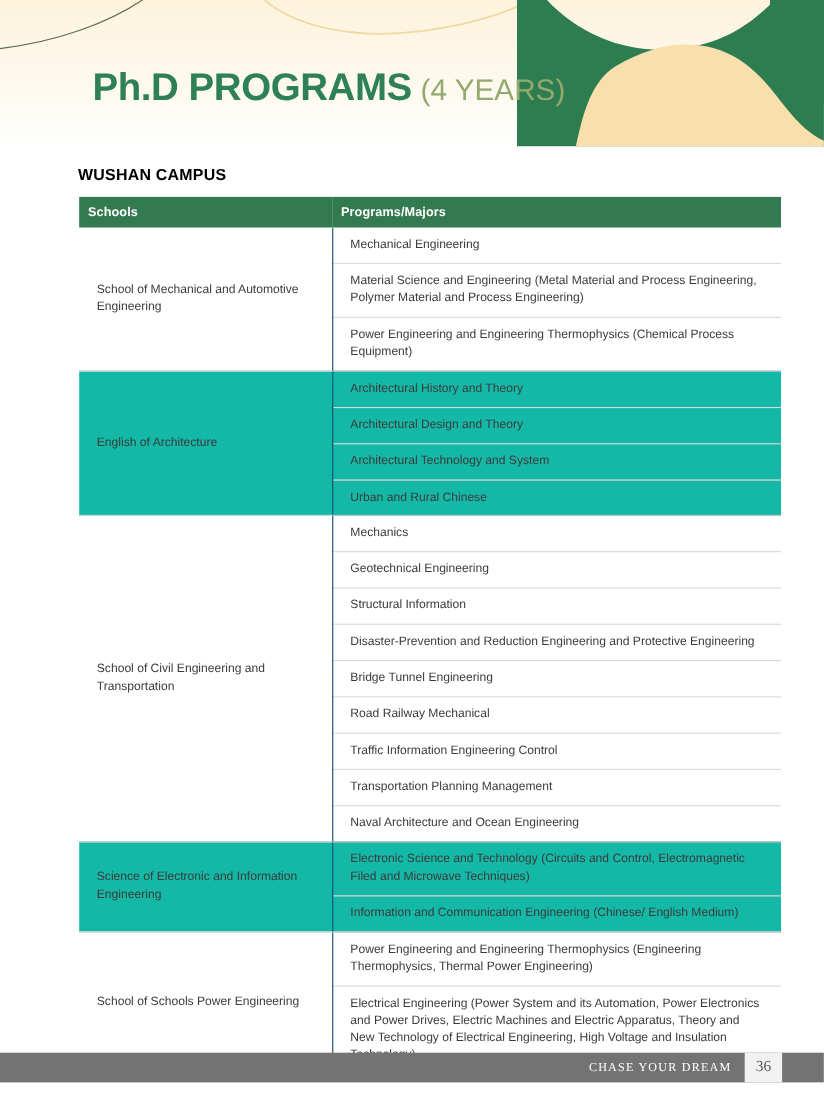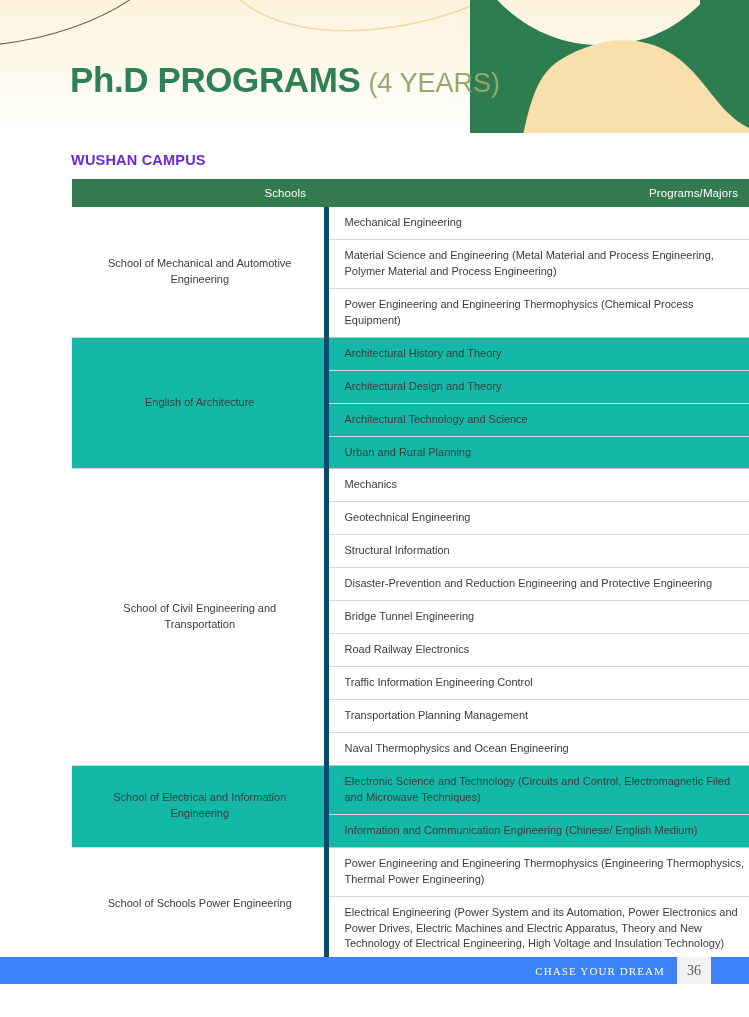--- a/index.html
+++ b/index.html
@@ -22,21 +22,21 @@
     width: 749px;
     height: 133px;
     overflow: hidden;
   }
   .header-deco svg { display: block; }
 
   
   .page-title {
     position: absolute;
     top: 62px;
-    left: 70px;
+    left: 84px;
     white-space: nowrap;
     line-height: 1;
   }
   .page-title .main {
     font-size: 35px;
     font-weight: bold;
     color: #2e8056;
     letter-spacing: -0.4px;
   }
   .page-title .sub {
@@ -47,80 +47,79 @@
     margin-left: 8px;
   }
 
   
   .campus-heading {
     position: absolute;
     top: 152px;
     left: 71px;
     font-size: 14.5px;
     font-weight: bold;
-    color: #6d28d9;
+    color: #000000;
     letter-spacing: 0.2px;
   }
 
   
   .table-wrap {
     position: absolute;
     top: 179px;
     left: 72px;
     width: 606px;
   }
   table.programs {
     border-collapse: collapse;
     width: 606px;
     table-layout: fixed;
   }
   table.programs th {
     background: #337a51;
     color: #ffffff;
     font-size: 11.5px;
-    font-weight: normal;
-    padding: 8px 20px;
-    text-align: right;
+    font-weight: bold;
+    padding: 8px 8px;
+    text-align: left;
     border: none;
     letter-spacing: 0.1px;
   }
   table.programs th.col-schools { width: 214px; }
   table.programs th.col-programs { width: 392px; }
 
   table.programs td {
     font-size: 11px;
     color: #3b3b3b;
     vertical-align: middle;
     line-height: 1.45;
     border-bottom: 1px solid #d8d8d8;
     padding-left: 16px;
   }
   td.school-cell {
     padding: 8px 12px 8px 10px;
-    border-right: 5px solid #0c4a6e;
-    text-align: center;
+    border-right: 1px solid #0c4a6e;
   }
   td.program-cell {
     padding: 8px 14px 8px 14px;
   }
   tr.shaded td { background: #14b8a6; }
   tr.plain td { background: #ffffff; }
 
   
   tr.group-end td { border-bottom: 1px solid #c2c2c2; }
   tr.last-row td { border-bottom: 1px solid #cfcfcf; }
 
   
   .footer-bar {
     position: absolute;
     left: 0;
     top: 957px;
     width: 749px;
     height: 27px;
-    background: #3b82f6;
+    background: #737373;
     display: flex;
     align-items: center;
     justify-content: flex-end;
   }
   .footer-tagline {
     color: #ffffff;
     font-size: 11px;
     letter-spacing: 1.1px;
     font-family: "Liberation Serif", serif;
     margin-right: 12px;
@@ -196,55 +195,55 @@
           <td class="program-cell">Power Engineering and Engineering Thermophysics (Chemical Process Equipment)</td>
         </tr>
         <tr class="shaded">
           <td class="school-cell" rowspan="4">English of Architecture</td>
           <td class="program-cell">Architectural History and Theory</td>
         </tr>
         <tr class="shaded">
           <td class="program-cell">Architectural Design and Theory</td>
         </tr>
         <tr class="shaded">
-          <td class="program-cell">Architectural Technology and Science</td>
+          <td class="program-cell">Architectural Technology and System</td>
         </tr>
         <tr class="shaded group-end">
-          <td class="program-cell">Urban and Rural Planning</td>
+          <td class="program-cell">Urban and Rural Chinese</td>
         </tr>
         <tr class="plain">
           <td class="school-cell" rowspan="9">School of Civil Engineering and Transportation</td>
           <td class="program-cell">Mechanics</td>
         </tr>
         <tr class="plain">
           <td class="program-cell">Geotechnical Engineering</td>
         </tr>
         <tr class="plain">
           <td class="program-cell">Structural Information</td>
         </tr>
         <tr class="plain">
           <td class="program-cell">Disaster-Prevention and Reduction Engineering and Protective Engineering</td>
         </tr>
         <tr class="plain">
           <td class="program-cell">Bridge Tunnel Engineering</td>
         </tr>
         <tr class="plain">
-          <td class="program-cell">Road Railway Electronics</td>
+          <td class="program-cell">Road Railway Mechanical</td>
         </tr>
         <tr class="plain">
           <td class="program-cell">Traffic Information Engineering Control</td>
         </tr>
         <tr class="plain">
           <td class="program-cell">Transportation Planning Management</td>
         </tr>
         <tr class="plain group-end">
-          <td class="program-cell">Naval Thermophysics and Ocean Engineering</td>
-        </tr>
-        <tr class="shaded">
-          <td class="school-cell" rowspan="2">School of Electrical and Information Engineering</td>
+          <td class="program-cell">Naval Architecture and Ocean Engineering</td>
+        </tr>
+        <tr class="shaded">
+          <td class="school-cell" rowspan="2">Science of Electronic and Information Engineering</td>
           <td class="program-cell">Electronic Science and Technology (Circuits and Control, Electromagnetic Filed and Microwave Techniques)</td>
         </tr>
         <tr class="shaded group-end">
           <td class="program-cell">Information and Communication Engineering (Chinese/ English Medium)</td>
         </tr>
         <tr class="plain">
           <td class="school-cell" rowspan="2">School of Schools Power Engineering</td>
           <td class="program-cell">Power Engineering and Engineering Thermophysics (Engineering Thermophysics, Thermal Power Engineering)</td>
         </tr>
         <tr class="plain group-end last-row">

